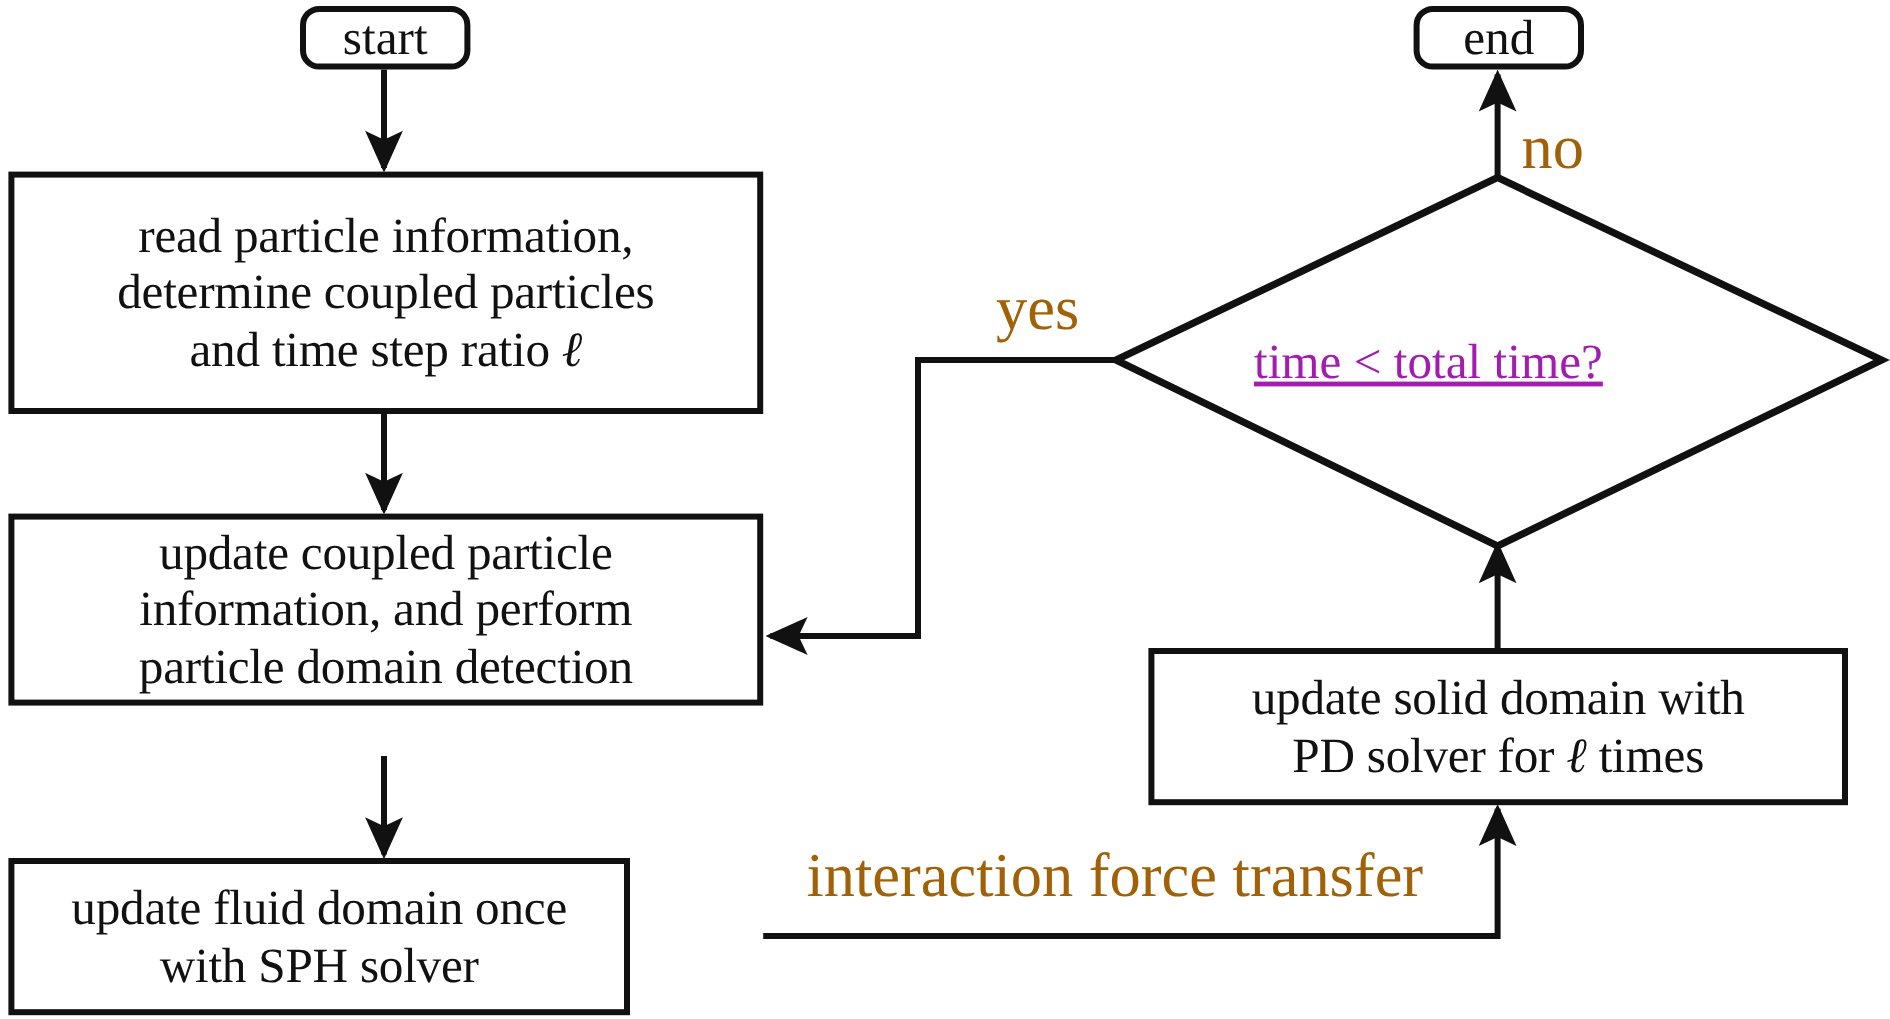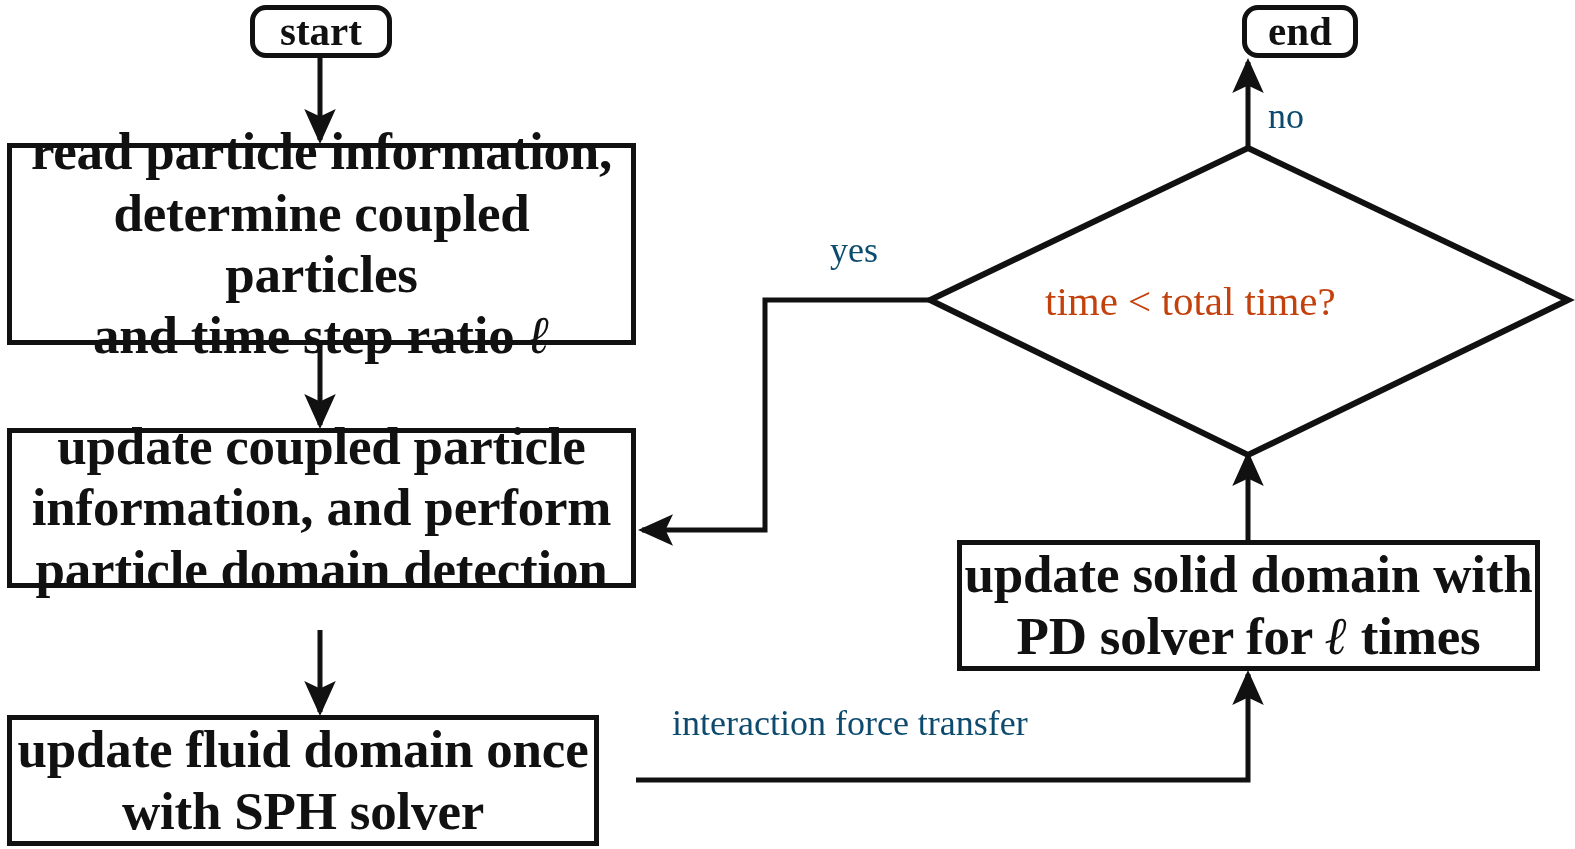--- a/index.html
+++ b/index.html
@@ -25,48 +25,48 @@
   }
   .node {
     position: absolute;
     box-sizing: border-box;
     display: flex;
     align-items: center;
     justify-content: center;
     text-align: center;
     color: #111111;
     background: #ffffff;
-    font-weight: bold;
   }
   .proc {
     border: 5px solid #111111;
-    font-size: 53px;
+    font-size: 41px;
     line-height: 1.16;
     letter-spacing: -0.2px;
   }
   .terminal {
     border: 5px solid #111111;
     border-radius: 16px;
     font-size: 41px;
     line-height: 1.05;
   }
   .edge-label {
     position: absolute;
-    color: #0c4a6e;
-    font-size: 36px;
+    color: #a16207;
+    font-size: 52px;
     line-height: 1;
     white-space: nowrap;
     background: transparent;
   }
   .diamond-label {
     position: absolute;
-    color: #c2410c;
+    color: #a21caf;
     font-size: 41px;
     line-height: 1;
     white-space: nowrap;
+    text-decoration: underline;
   }
   .ell {
     font-family: "Liberation Serif", "DejaVu Serif", serif;
     font-style: italic;
   }
   .txt-line { display: block; }
 </style>
 </head>
 <body>
 
@@ -93,41 +93,41 @@
 
     <path d="M 636 780 L 1248 780 L 1248 674" fill="none" stroke="#111111" stroke-width="5" marker-end="url(#arrowhead)"></path>
 
     <polygon points="1248,148 1568,300 1248,455 930,300" fill="#ffffff" stroke="#111111" stroke-width="6"></polygon>
   </svg>
 
   <div class="node terminal" style="left:250px; top:5px; width:142px; height:53px;">
     <span>start</span>
   </div>
 
-  <div class="node terminal" style="left:1242px; top:5px; width:116px; height:53px;">
+  <div class="node terminal" style="left:1178px; top:5px; width:142px; height:53px;">
     <span>end</span>
   </div>
 
   <div class="node proc" style="left:7px; top:143px; width:629px; height:202px;">
     <div>
       <span class="txt-line">read particle information,</span>
       <span class="txt-line">determine coupled particles</span>
       <span class="txt-line">and time step ratio <span class="ell">ℓ</span></span>
     </div>
   </div>
 
   <div class="node proc" style="left:7px; top:428px; width:629px; height:160px;">
     <div>
       <span class="txt-line">update coupled particle</span>
       <span class="txt-line">information, and perform</span>
       <span class="txt-line">particle domain detection</span>
     </div>
   </div>
 
-  <div class="node proc" style="left:7px; top:715px; width:592px; height:131px;">
+  <div class="node proc" style="left:7px; top:715px; width:518px; height:131px;">
     <div>
       <span class="txt-line">update fluid domain once</span>
       <span class="txt-line">with SPH solver</span>
     </div>
   </div>
 
   <div class="node proc" style="left:957px; top:540px; width:583px; height:131px;">
     <div>
       <span class="txt-line">update solid domain with</span>
       <span class="txt-line">PD solver for <span class="ell">ℓ</span> times</span>

